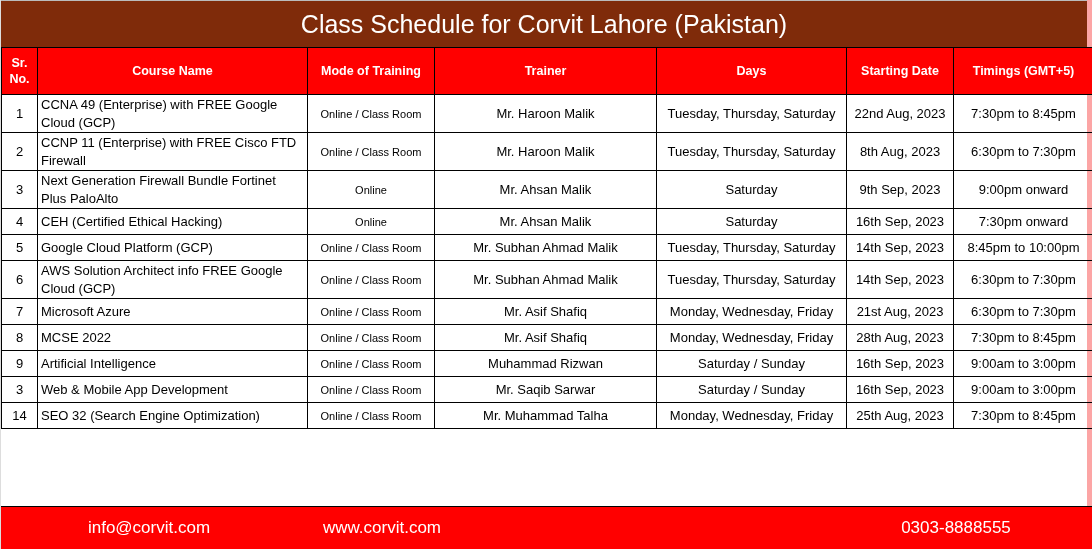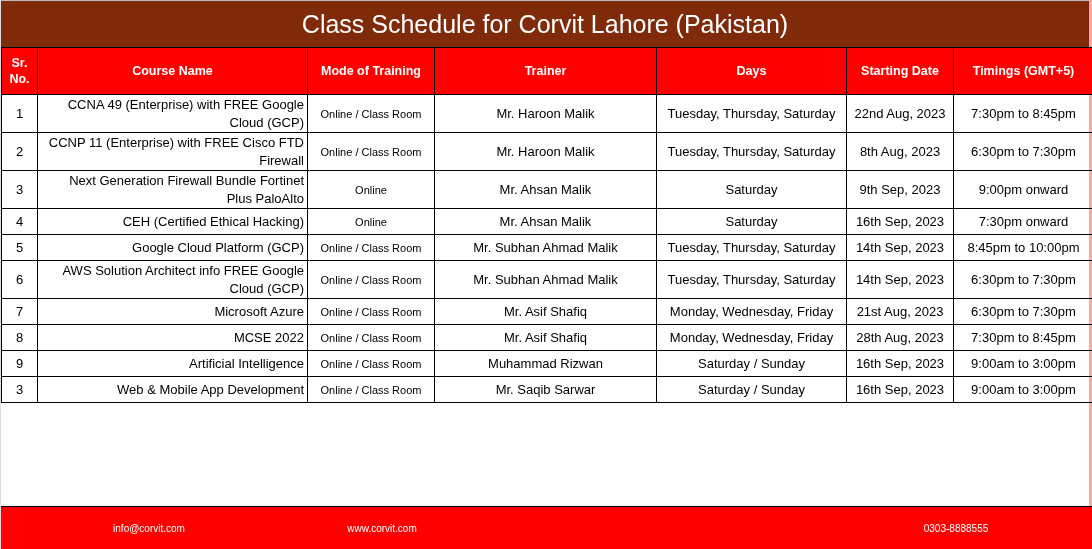--- a/index.html
+++ b/index.html
@@ -1,27 +1,27 @@
 <!DOCTYPE html>
 <html><head>
   <meta charset="utf-8">
   <style>
     html, body { margin: 0; padding: 0; background: #ffffff; }
     body { width: 1092px; height: 549px; overflow: hidden; font-family: "Liberation Sans", "DejaVu Sans", sans-serif; }
-    .sheet { position: relative; width: 1092px; height: 549px; box-sizing: border-box; border-left: 1px solid #ddd; border-right: 3px solid #fca5a5; }
+    .sheet { position: relative; width: 1092px; height: 549px; box-sizing: border-box; border-left: 1px solid #ddd; border-right: 5px solid #fca5a5; }
     .title-bar { height: 47px; background: #7F2B0A; color: #ffffff; display: flex; align-items: center; justify-content: center; font-size: 25px; border-top: 1px solid #bbb; box-sizing: border-box; }
     table { border-collapse: collapse; table-layout: fixed; width: 1092px; }
     th, td { border: 1px solid #000; padding: 0 3px; font-size: 13px; color: #000; overflow: hidden; }
     thead th { background: #FF0000; color: #fff; font-weight: bold; font-size: 12.5px; height: 46px; text-align: center; line-height: 16px; }
     td { text-align: center; line-height: 18px; }
-    td.course { text-align: right; padding-left: 3px; }
+    td.course { text-align: left; padding-left: 3px; }
     td.mode { font-size: 11px; }
     tr.tall td { height: 37px; }
     tr.short td { height: 25px; }
-    .footer { position: absolute; left: 0; top: 506px; width: 1092px; height: 43px; background: #FF0000; display: flex; align-items: center; color: #fff; font-size: 10px; border-top: 1px solid #000; box-sizing: border-box; }
+    .footer { position: absolute; left: 0; top: 506px; width: 1092px; height: 43px; background: #FF0000; display: flex; align-items: center; color: #fff; font-size: 17px; border-top: 1px solid #000; box-sizing: border-box; }
     .footer span { position: absolute; transform: translateX(-50%); white-space: nowrap; }
   </style>
 </head>
 <body>
 
 <div class="sheet">
   <div class="title-bar">Class Schedule for Corvit Lahore (Pakistan)</div>
 
   <table>
     <colgroup>
@@ -128,20 +128,29 @@
       </tr>
       <tr class="short">
         <td>3</td>
         <td class="course">Web &amp; Mobile App Development</td>
         <td class="mode">Online / Class Room</td>
         <td>Mr. Saqib Sarwar</td>
         <td>Saturday / Sunday</td>
         <td>16th Sep, 2023</td>
         <td>9:00am to 3:00pm</td>
       </tr>
+      <tr class="short">
+        <td>14</td>
+        <td class="course">SEO 32 (Search Engine Optimization)</td>
+        <td class="mode">Online / Class Room</td>
+        <td>Mr. Muhammad Talha</td>
+        <td>Monday, Wednesday, Friday</td>
+        <td>25th Aug, 2023</td>
+        <td>7:30pm to 8:45pm</td>
+      </tr>
     </tbody>
   </table>
 
   <div class="footer">
     <span style="left:148px">info@corvit.com</span>
     <span style="left:381px">www.corvit.com</span>
     <span style="left:955px">0303-8888555</span>
   </div>
 </div>
 

